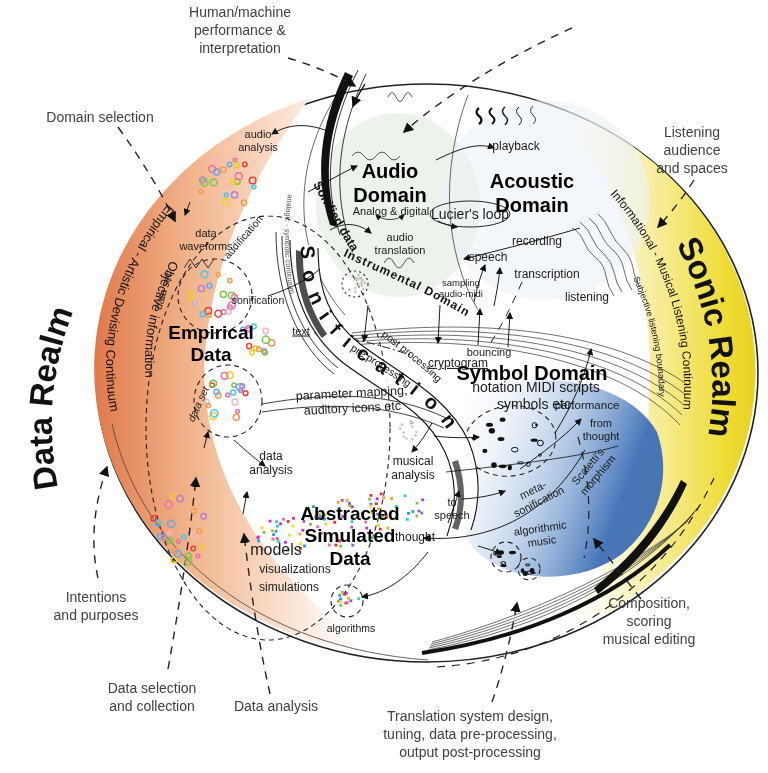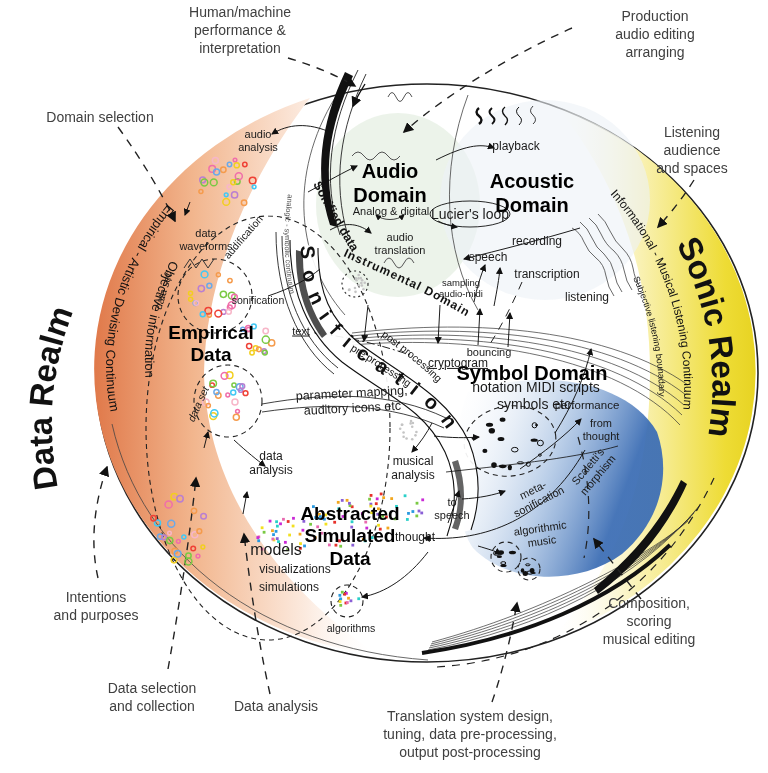--- a/index.html
+++ b/index.html
@@ -479,23 +479,20 @@
     <text class="ct" style="font-size:33px;font-weight:bold;">
       <textPath href="#p-sonic">Sonic Realm</textPath></text>
     <text class="ct" style="font-size:33px;font-weight:bold;">
       <textPath href="#p-datarealm">Data Realm</textPath></text>
   </g>
 </svg>
 
 <div class="lbl caption" style="left:240px;top:30px;">Human/machine
 performance &amp;
 interpretation</div>
-<div class="lbl caption" style="left:655px;top:34px;">Production
-audio editing
-arranging</div>
 <div class="lbl caption" style="left:100px;top:117px;">Domain selection</div>
 <div class="lbl caption" style="left:692px;top:150px;">Listening
 audience
 and spaces</div>
 <div class="lbl caption" style="left:96px;top:606px;">Intentions
 and purposes</div>
 <div class="lbl caption" style="left:152px;top:697px;">Data selection
 and collection</div>
 <div class="lbl caption" style="left:276px;top:706px;">Data analysis</div>
 <div class="lbl caption" style="left:470px;top:734px;">Translation system design,

